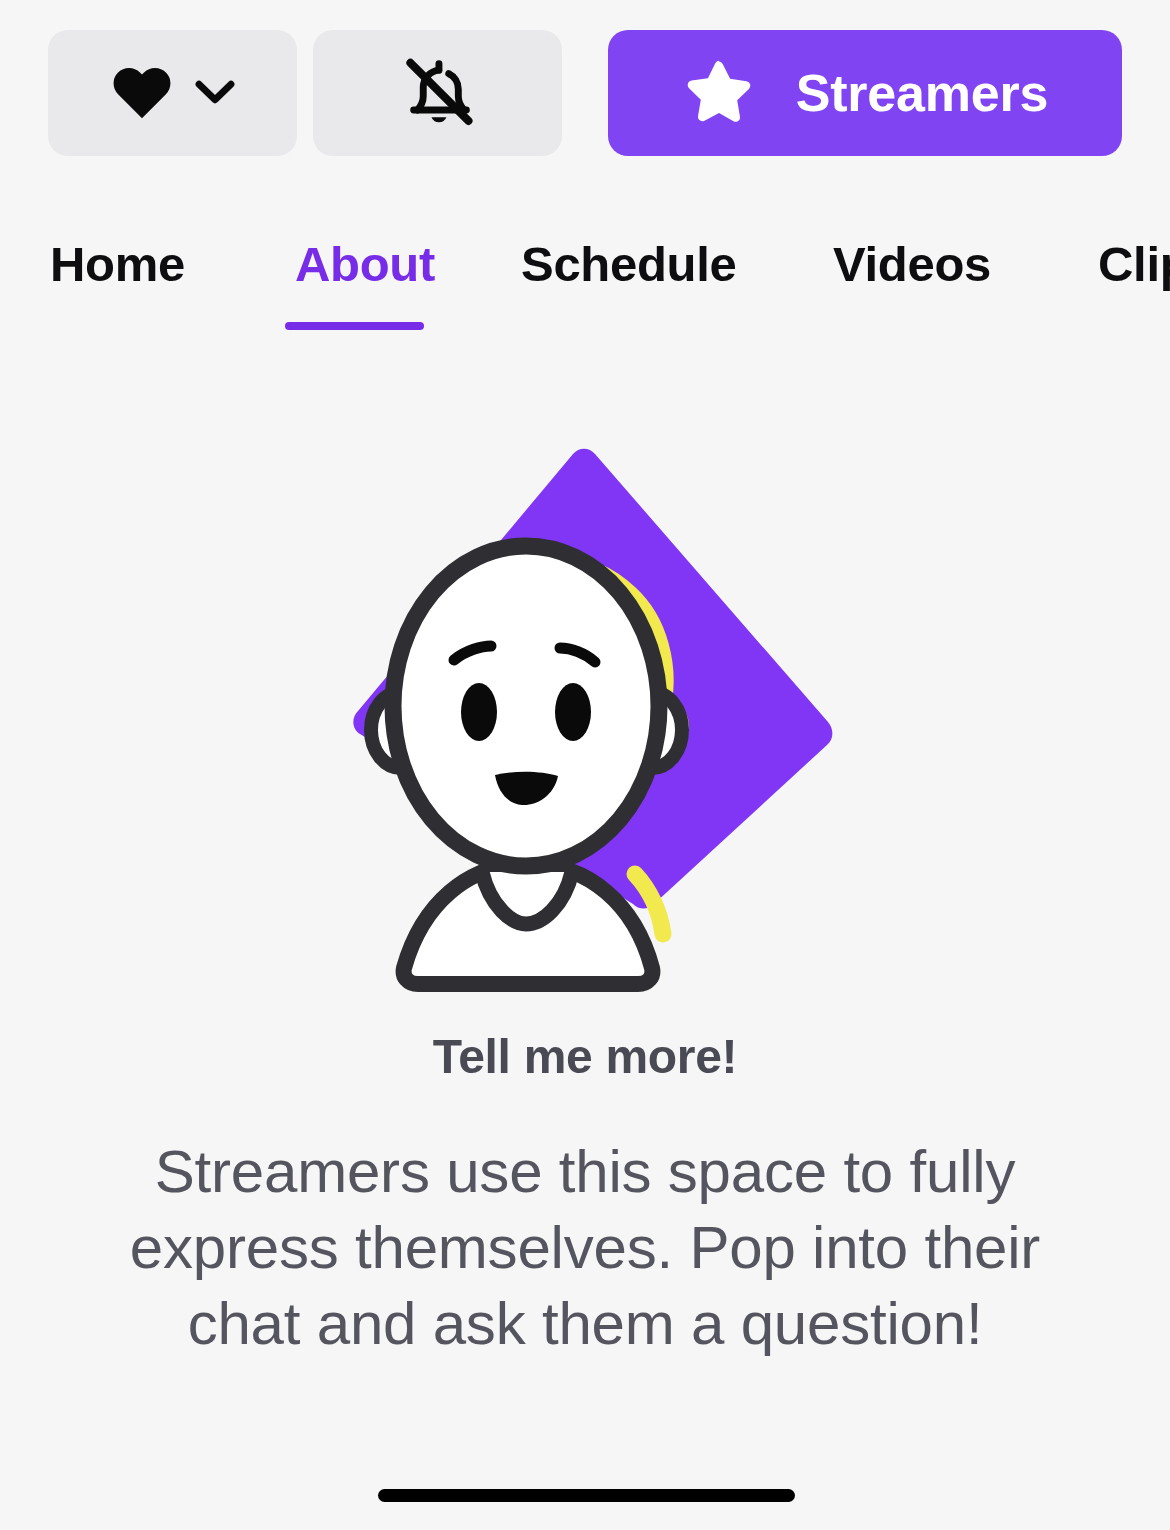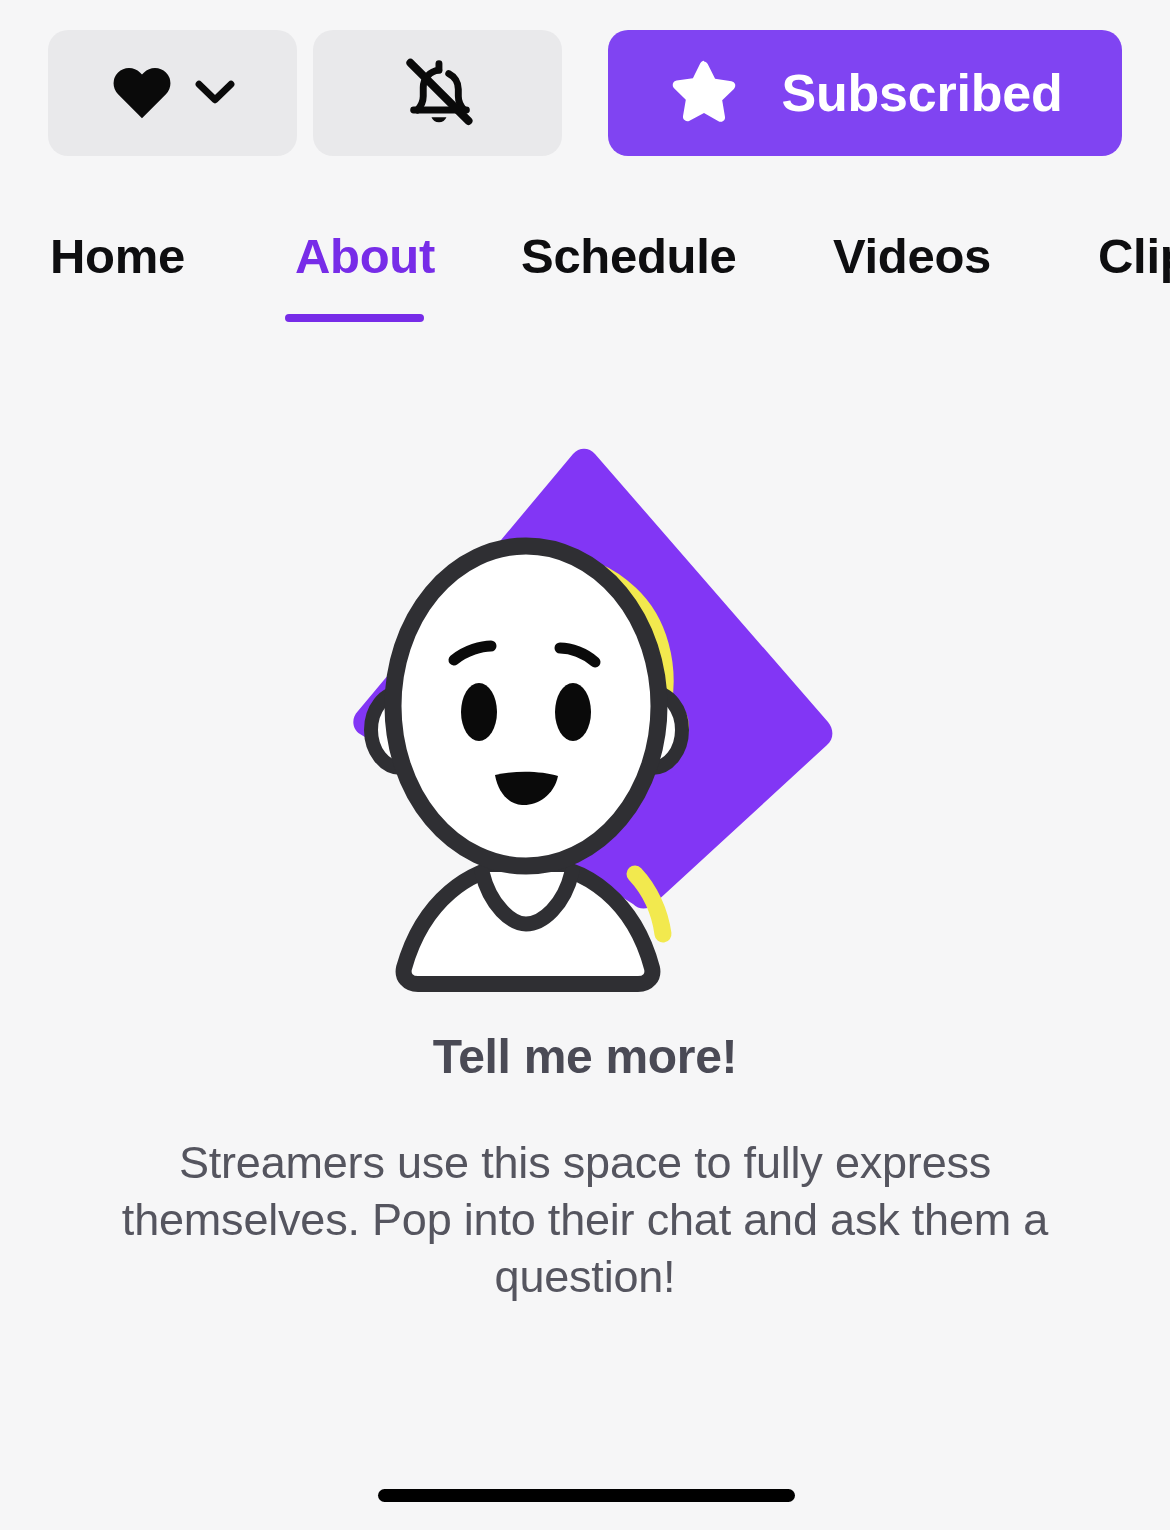--- a/index.html
+++ b/index.html
@@ -91,21 +91,21 @@
 
   .icon-heart { display: block; }
   .icon-chevron { display: block; }
   .icon-bell-off { display: block; }
   .icon-star { display: block; }
 
   
   .tabbar {
     position: absolute;
     left: 0;
-    top: 204px;
+    top: 212px;
     width: 956px;
     height: 122px;
   }
 
   .tab {
     position: absolute;
     top: 0;
     height: 122px;
     display: flex;
     align-items: flex-start;
@@ -162,21 +162,21 @@
     color: #4a4a55;
     letter-spacing: -0.3px;
   }
 
   .hero-body {
     position: absolute;
     left: 118px;
     top: 800px;
     width: 934px;
     text-align: center;
-    font-size: 45px;
+    font-size: 60px;
     font-weight: 400;
     color: #55555f;
     line-height: 1.27;
     letter-spacing: -0.2px;
   }
 
   
   .home-indicator {
     position: absolute;
     left: 378px;
@@ -221,21 +221,21 @@
         </svg>
       </span>
     </button>
 
     <button class="btn-subscribe">
       <span class="icon-star">
         <svg width="74" height="72" viewBox="0 0 24 23" aria-hidden="true">
           <path d="M12 1.6c0.5 0 0.9 0.3 1.2 0.8l2.4 4.8 5.3 0.8c0.6 0.1 1 0.5 1.2 1 0.1 0.5 0 1.1-0.4 1.5l-3.8 3.7 0.9 5.3c0.1 0.6-0.1 1.1-0.6 1.4-0.4 0.3-1 0.4-1.5 0.1L12 18.3l-4.7 2.5c-0.5 0.3-1.1 0.2-1.5-0.1-0.5-0.3-0.7-0.8-0.6-1.4l0.9-5.3-3.8-3.7c-0.4-0.4-0.5-1-0.4-1.5 0.2-0.5 0.6-0.9 1.2-1l5.3-0.8 2.4-4.8c0.3-0.5 0.7-0.8 1.2-0.8Z" fill="#ffffff"></path>
         </svg>
       </span>
-      <span class="sub-label">Subscribed</span>
+      <span class="sub-label">Streamers</span>
     </button>
   </div>
 
   <nav class="tabbar">
     <div class="tab" style="left:50px;">
       <span class="tab-label">Home</span>
     </div>
     <div class="tab active" style="left:285px;">
       <span class="tab-label">About</span>
     </div>

